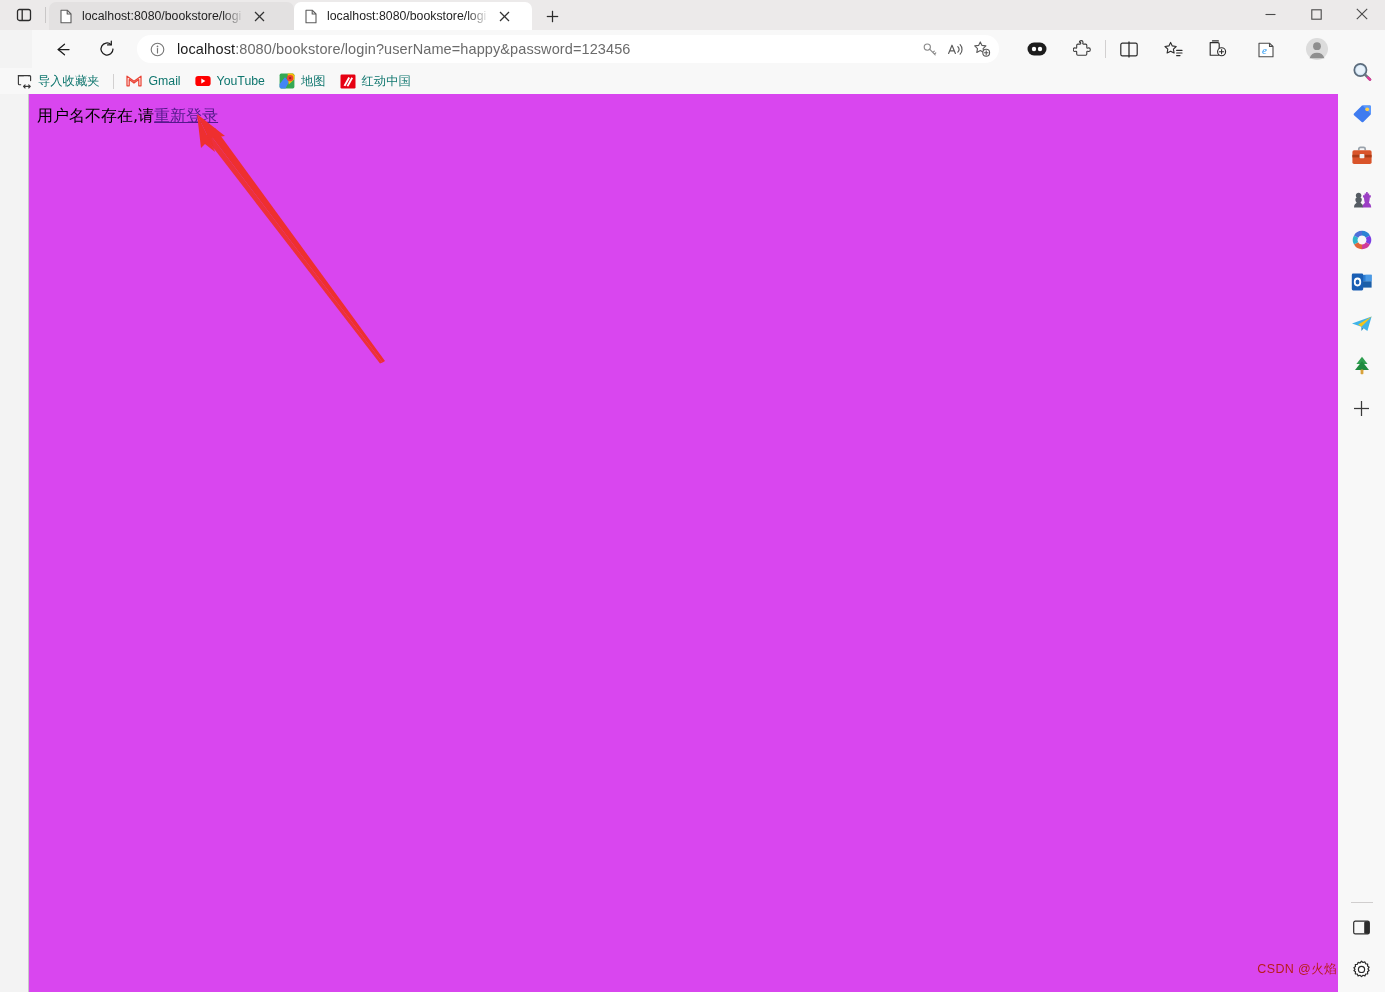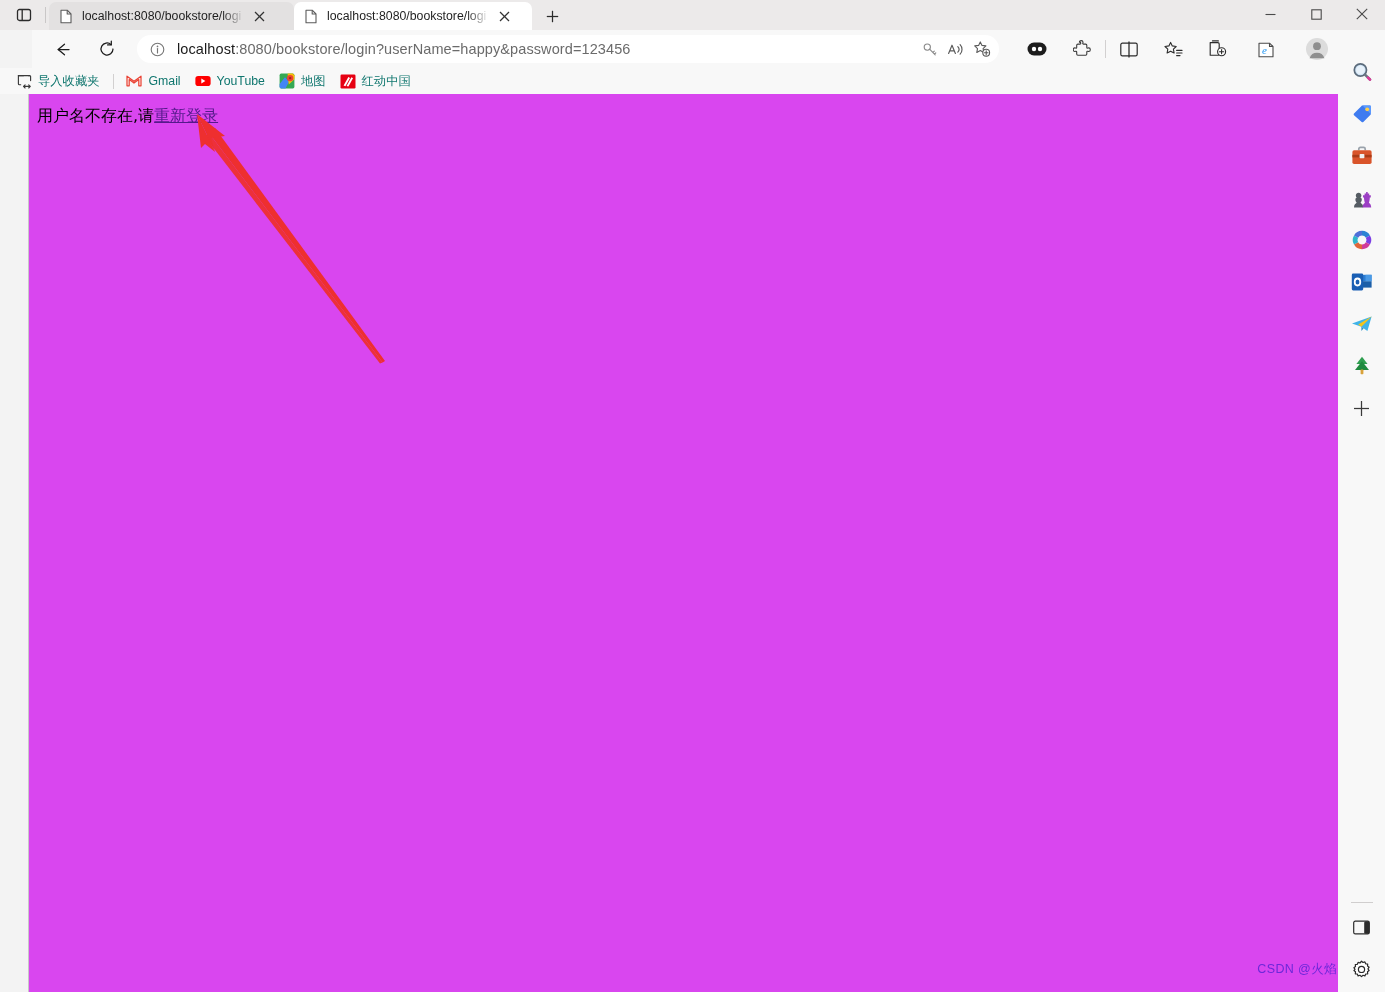--- a/index.html
+++ b/index.html
@@ -204,21 +204,21 @@
 
   
   .copilot {
     position: absolute; right: 7px; top: 31px;
     width: 34px; height: 34px;
     display: flex; align-items: center; justify-content: center;
   }
 
   .watermark {
     position: absolute; right: 48px; bottom: 14px;
-    font-size: 12.5px; color: #6d28d9;
+    font-size: 12.5px; color: #b91c1c;
     white-space: nowrap;
     letter-spacing: .4px;
   }
 </style>
 </head>
 <body>
 
 <div id="app">
 
   <div class="tabstrip">

